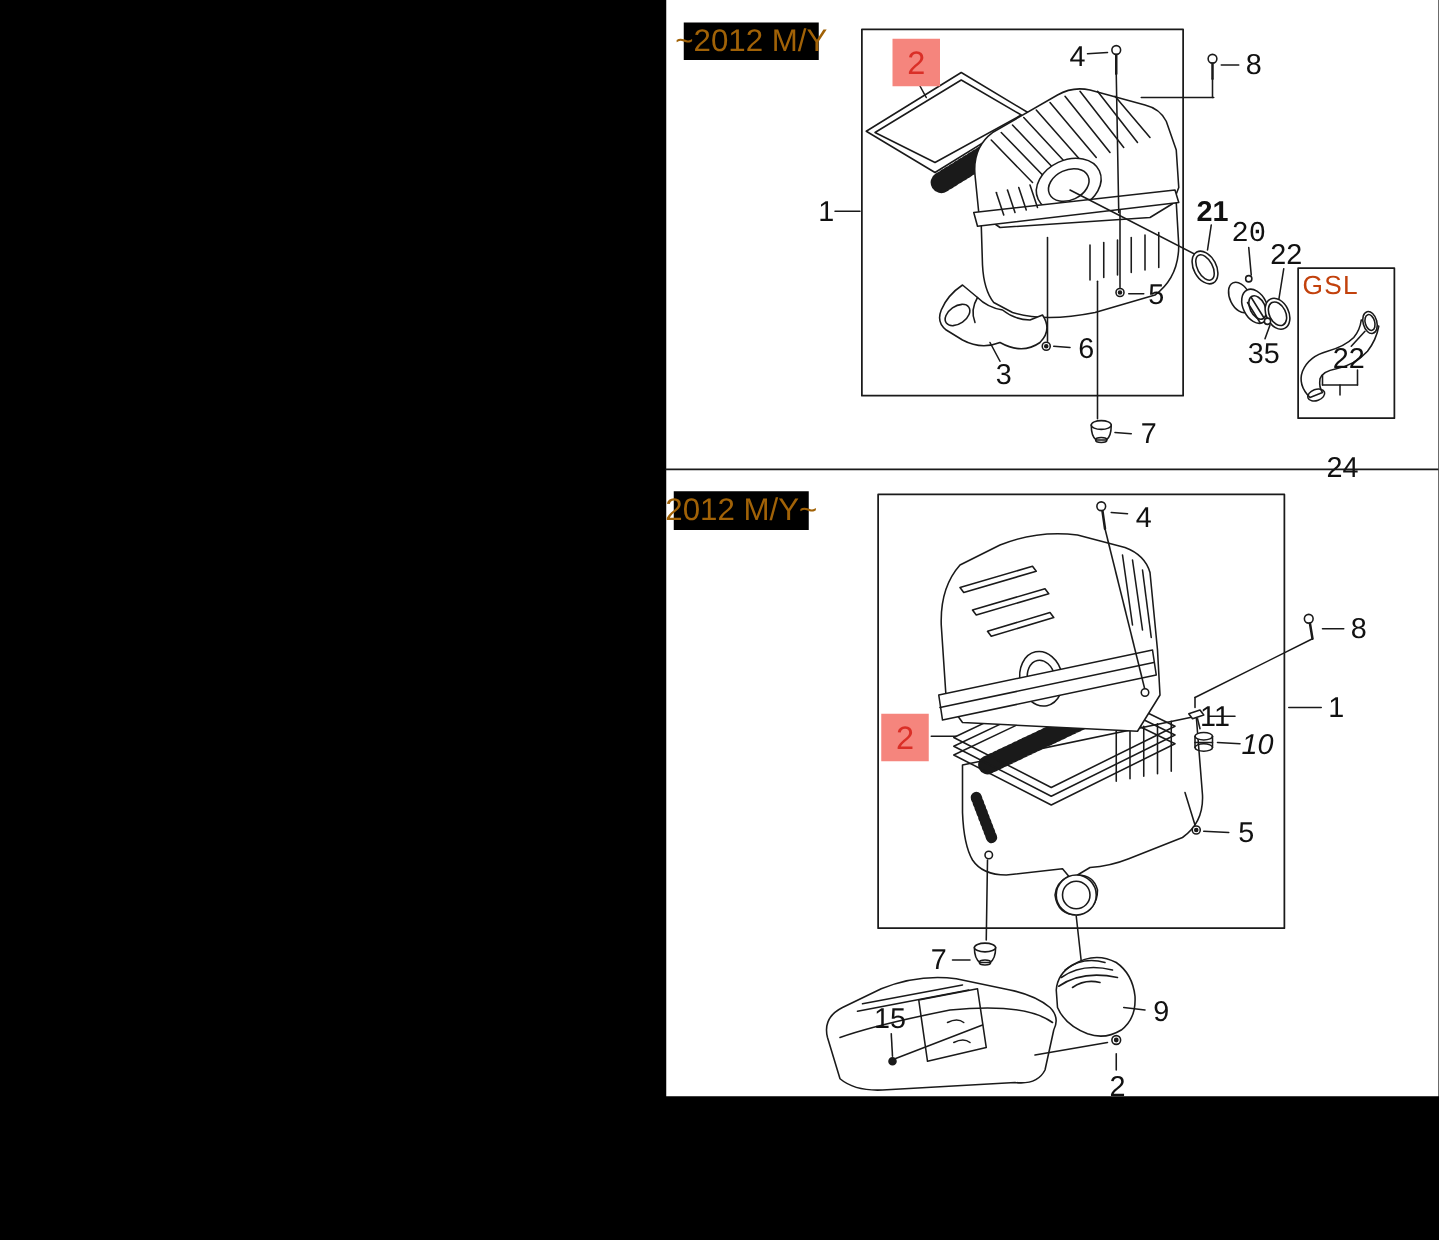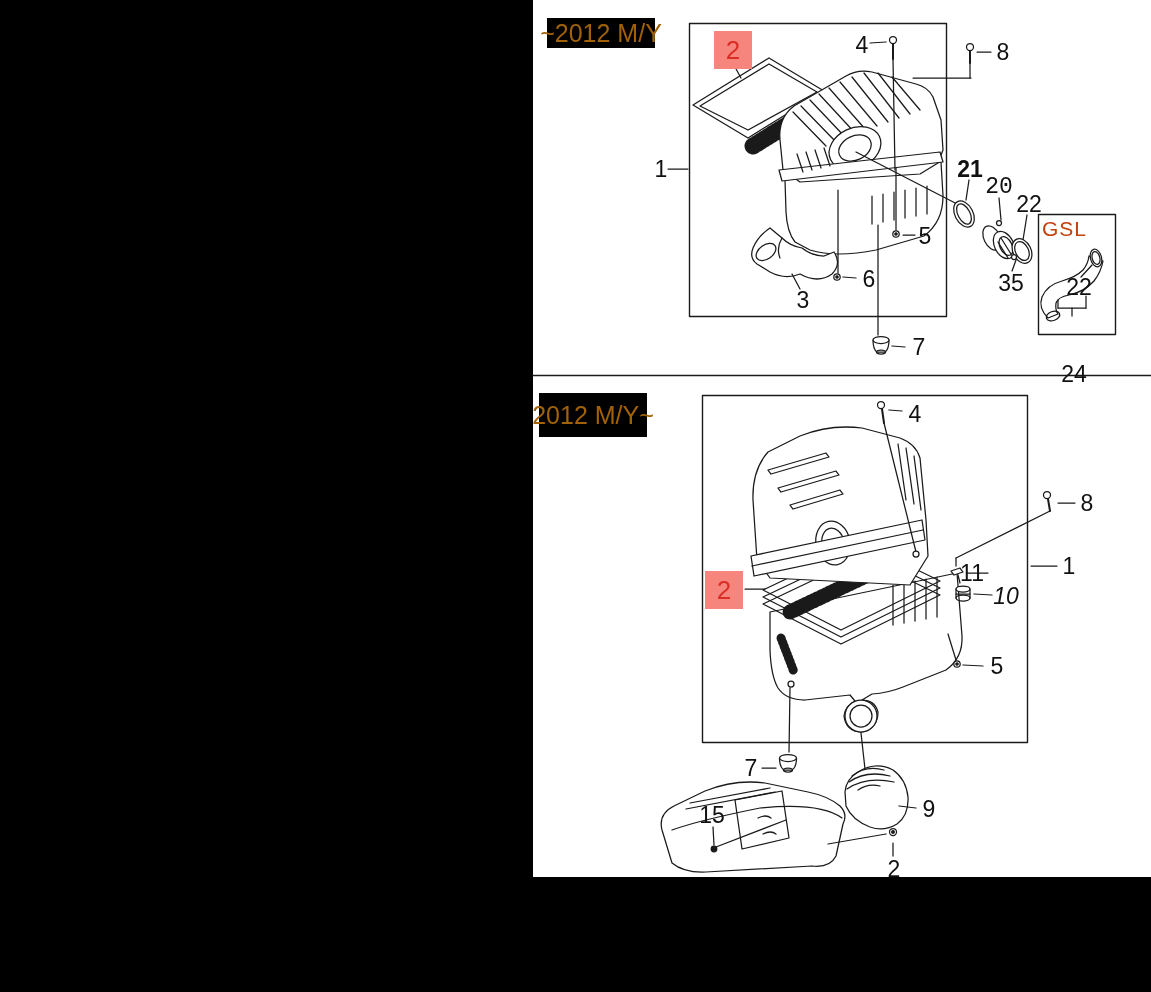--- a/index.html
+++ b/index.html
@@ -4,21 +4,21 @@
 <style>
   html,body{margin:0;padding:0;background:#000;}
   #screen{position:relative;width:1151px;height:992px;background:#000;overflow:hidden;
           font-family:"Liberation Sans",sans-serif;}
   .content-area{position:absolute;left:533px;top:0;width:618px;height:877px;background:#fff;}
   #art{position:absolute;left:0;top:0;width:1151px;height:992px;color:var(--line,#1a1a1a);}
   #art path,#art line,#art rect,#art ellipse,#art circle{vector-effect:non-scaling-stroke;}
   .my-label{position:absolute;background:#000;color:#a16207;font-size:25px;
             display:flex;align-items:center;justify-content:center;white-space:nowrap;}
   #my-top{left:547px;top:18px;width:108px;height:30px;}
-  #my-bottom{left:539px;top:393px;width:108px;height:44px;}
+  #my-bottom{left:539px;top:393px;width:108px;height:31px;}
   #gsl-label{position:absolute;left:1042px;top:217px;font-size:21px;color:#c2410c;letter-spacing:1px;}
   .callout{position:absolute;transform:translate(-50%,-50%);font-size:23px;color:#111;
            white-space:nowrap;line-height:1;}
   .callout.hl{width:38px;height:38px;background:var(--hlbg,#f5857d);color:var(--hlfg,#da2f27);
               display:flex;align-items:center;justify-content:center;font-size:26px;}
   .banner{position:absolute;left:0;top:877px;width:1151px;height:115px;background:var(--bannerbg,#686868);
           display:flex;align-items:center;justify-content:center;}
   .banner-inner{display:flex;align-items:center;transform:scaleX(0.96);}
   .banner span{color:#fff;font-size:46px;white-space:pre;}
   .banner .code{margin-left:57px;}

